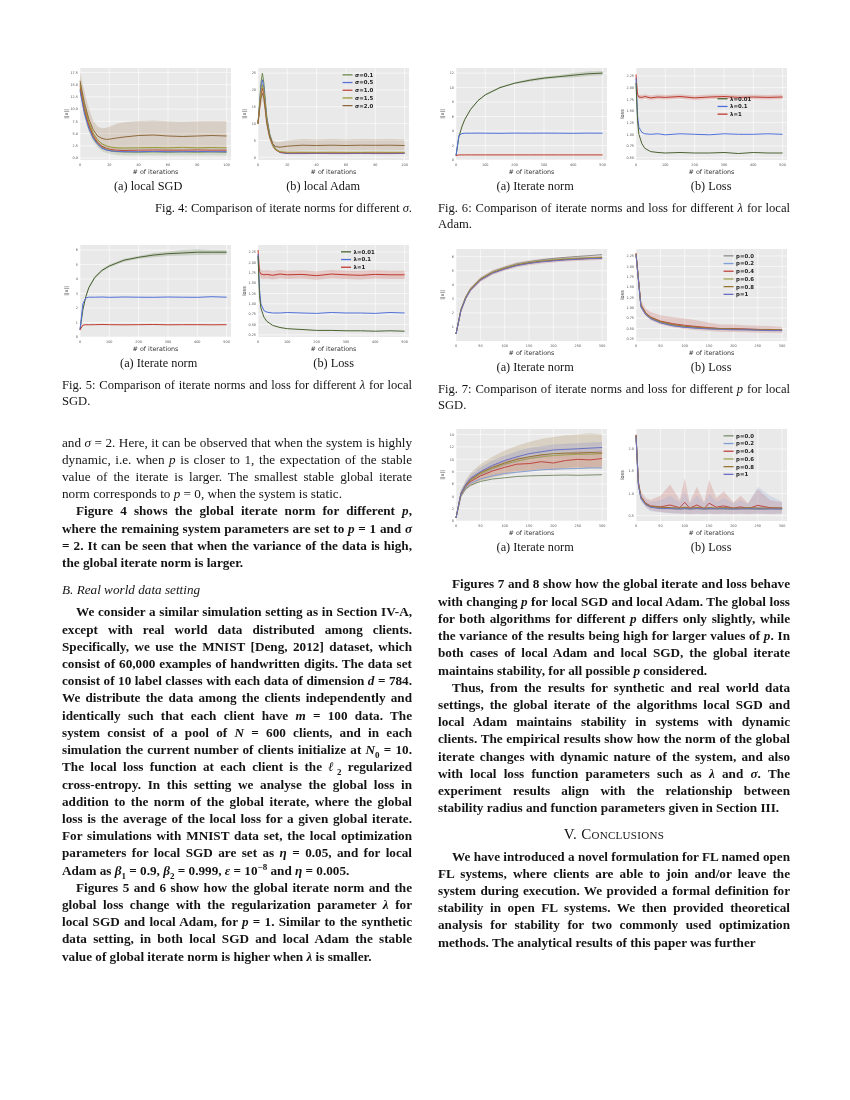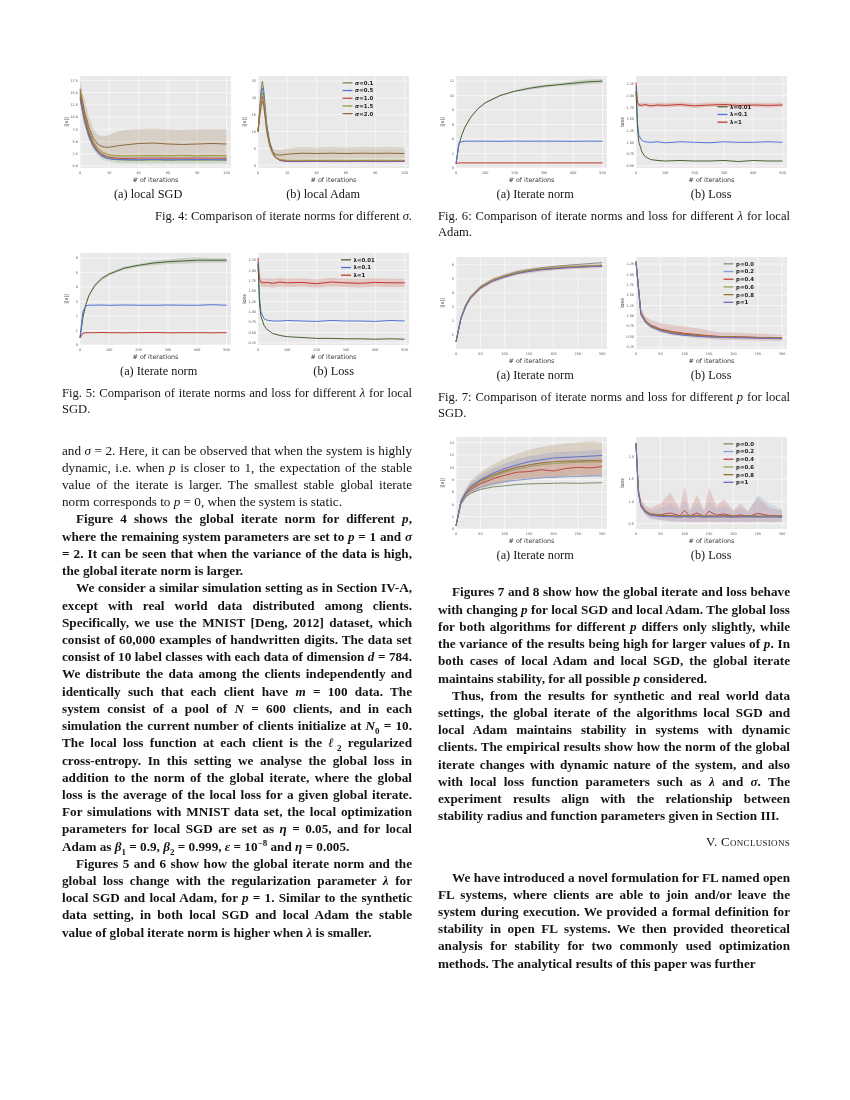--- a/index.html
+++ b/index.html
@@ -1,32 +1,32 @@
 <!DOCTYPE html>
 <html><head>
 <meta charset="utf-8">
 <style>
   html,body{margin:0;padding:0;background:#fff;}
   body{width:850px;height:1100px;font-family:"Liberation Serif",serif;color:#141414;}
   .page{position:relative;width:850px;height:1100px;overflow:hidden;background:#fff;}
-  .col{position:absolute;top:72px;}
+  .col{position:absolute;top:64px;}
   .col-left{left:62px;width:350px;}
   .col-right{left:438px;width:352px;}
   .figblock{margin-bottom:24px;}
   .figblock.tight{margin-bottom:12px;}
   .plots{display:flex;justify-content:space-between;}
   .plot svg{display:block;}
   .subcaps{display:flex;justify-content:space-around;font-size:12.3px;margin-top:3px;text-align:center;}
   .figcap{font-size:12.6px;margin-top:7px;line-height:1.26;}
   .figcap.center{text-align:right;}
   .figcap.just{text-align:justify;}
   .bodytext p{font-size:13.2px;line-height:1.305;text-align:justify;margin:0;}
   .bodytext p.indent{text-indent:14px;font-weight:bold;}
   h4.subsec{font-style:italic;font-weight:normal;font-size:13.2px;margin:11px 0 5px 0;}
-  h4.concl{text-align:right;font-weight:normal;font-size:13px;font-variant:small-caps;letter-spacing:0.3px;margin:9px 0 19px 0;}
+  h4.concl{text-align:center;font-weight:normal;font-size:15px;font-variant:small-caps;letter-spacing:0.3px;margin:9px 0 5px 0;}
   sub,sup{font-size:68%;line-height:0;}
 </style>
 </head>
 <body>
 
 <div class="page">
 
   <div class="col col-left">
 
     <div class="figblock">
@@ -218,20 +218,21 @@
       <div class="subcaps">
         <span>(a) Iterate norm</span>
         <span>(b) Loss</span>
       </div>
       <div class="figcap just"><span>Fig. 5: Comparison of iterate norms and loss for different </span><i>λ</i><span> for local SGD.</span></div>
     </div>
 
     <div class="bodytext" style="margin-top:12px;">
       <p><span>and </span><i>σ</i><span> = 2. Here, it can be observed that when the system is highly dynamic, i.e. when </span><i>p</i><span> is closer to 1, the expectation of the stable value of the iterate is larger. The smallest stable global iterate norm corresponds to </span><i>p</i><span> = 0, when the system is static.</span></p>
       <p class="indent"><span>Figure 4 shows the global iterate norm for different </span><i>p</i><span>, where the remaining system parameters are set to </span><i>p</i><span> = 1 and </span><i>σ</i><span> = 2. It can be seen that when the variance of the data is high, the global iterate norm is larger.</span></p>
+      <h4 class="subsec">B. Real world data setting</h4>
       <p class="indent"><span>We consider a similar simulation setting as in Section IV-A, except with real world data distributed among clients. Specifically, we use the MNIST [Deng, 2012] dataset, which consist of 60,000 examples of handwritten digits. The data set consist of 10 label classes with each data of dimension </span><i>d</i><span> = 784. We distribute the data among the clients independently and identically such that each client have </span><i>m</i><span> = 100 data. The system consist of a pool of </span><i>N</i><span> = 600 clients, and in each simulation the current number of clients initialize at </span><i>N</i><sub>0</sub><span> = 10. The local loss function at each client is the </span><i>ℓ</i><sub>2</sub><span> regularized cross-entropy. In this setting we analyse the global loss in addition to the norm of the global iterate, where the global loss is the average of the local loss for a given global iterate. For simulations with MNIST data set, the local optimization parameters for local SGD are set as </span><i>η</i><span> = 0.05, and for local Adam as </span><i>β</i><sub>1</sub><span> = 0.9, </span><i>β</i><sub>2</sub><span> = 0.999, </span><i>ε</i><span> = 10</span><sup>−8</sup><span> and </span><i>η</i><span> = 0.005.</span></p>
       <p class="indent"><span>Figures 5 and 6 show how the global iterate norm and the global loss change with the regularization parameter </span><i>λ</i><span> for local SGD and local Adam, for </span><i>p</i><span> = 1. Similar to the synthetic data setting, in both local SGD and local Adam the stable value of global iterate norm is higher when </span><i>λ</i><span> is smaller.</span></p>
     </div>
   </div>
 
   <div class="col col-right">
 
     <div class="figblock tight">
       <div class="plots">
         <div class="plot">

